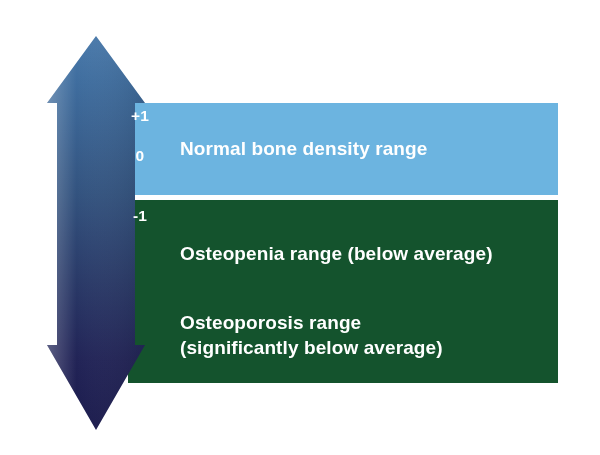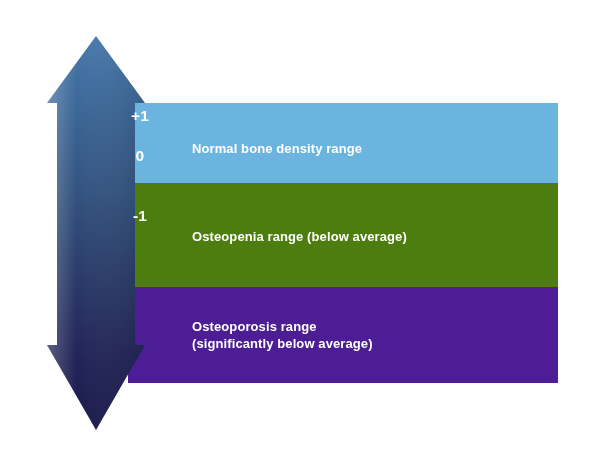--- a/index.html
+++ b/index.html
@@ -24,31 +24,30 @@
   .band {
     position: absolute;
     left: 128px;
     width: 430px;
     display: flex;
     align-items: center;
     box-sizing: border-box;
     padding-left: 52px;
   }
   .band-normal      { top: 103px; height: 92px;  background: #6cb4e0; }
-  .band-osteopenia  { top: 183px; height: 108px;  background: #4d7c0f; }
-  .band-osteoporosis{ top: 287px; height: 96px;  background: #4c1d95; }
+  .band-osteopenia  { top: 200px; height: 108px;  background: #14532d; }
+  .band-osteoporosis{ top: 287px; height: 96px;  background: #14532d; }
 
   .band-label {
     color: #ffffff;
-    font-size: 13px;
+    font-size: 19px;
     font-weight: bold;
     line-height: 1.32;
     letter-spacing: 0.1px;
     white-space: pre-line;
-    margin-left: 12px;
   }
 
   
   #arrow-wrap {
     position: absolute;
     left: 44px;
     top: 28px;
     width: 110px;
     height: 410px;
   }

